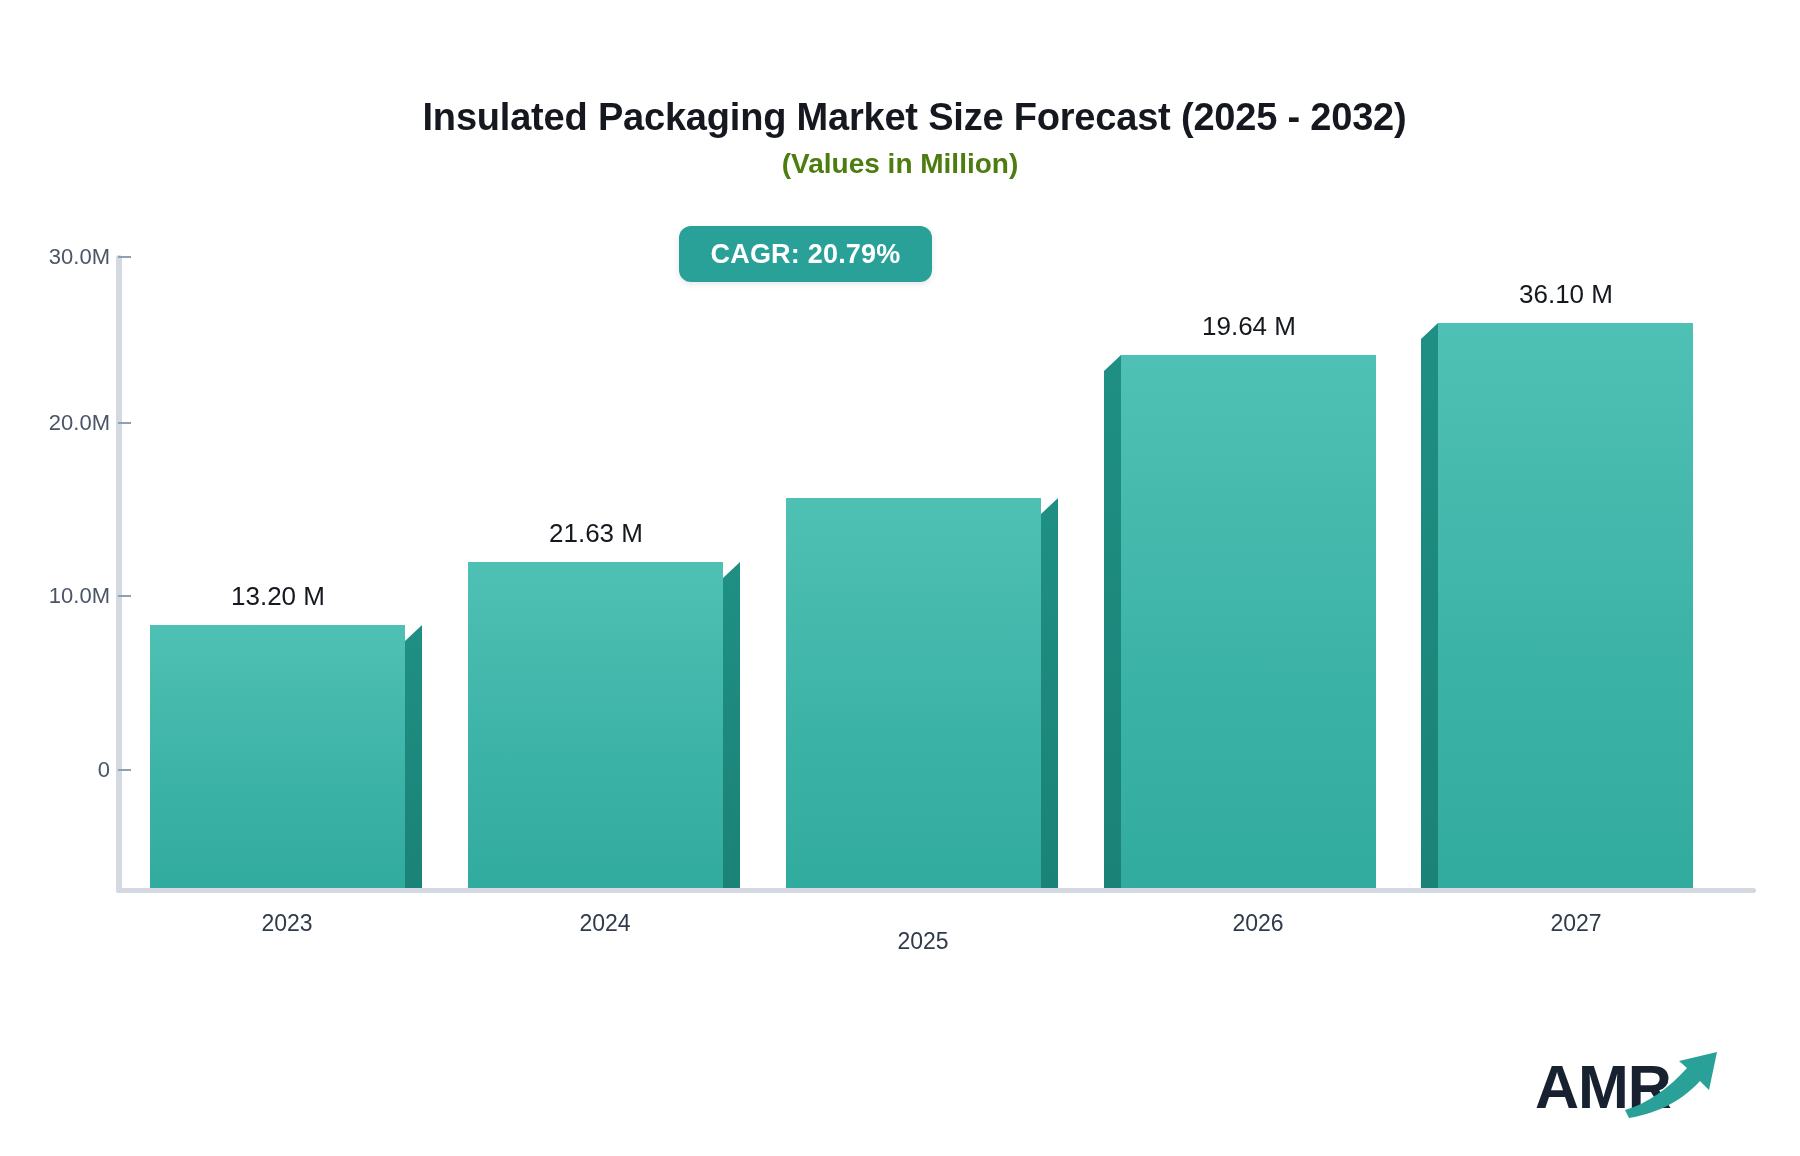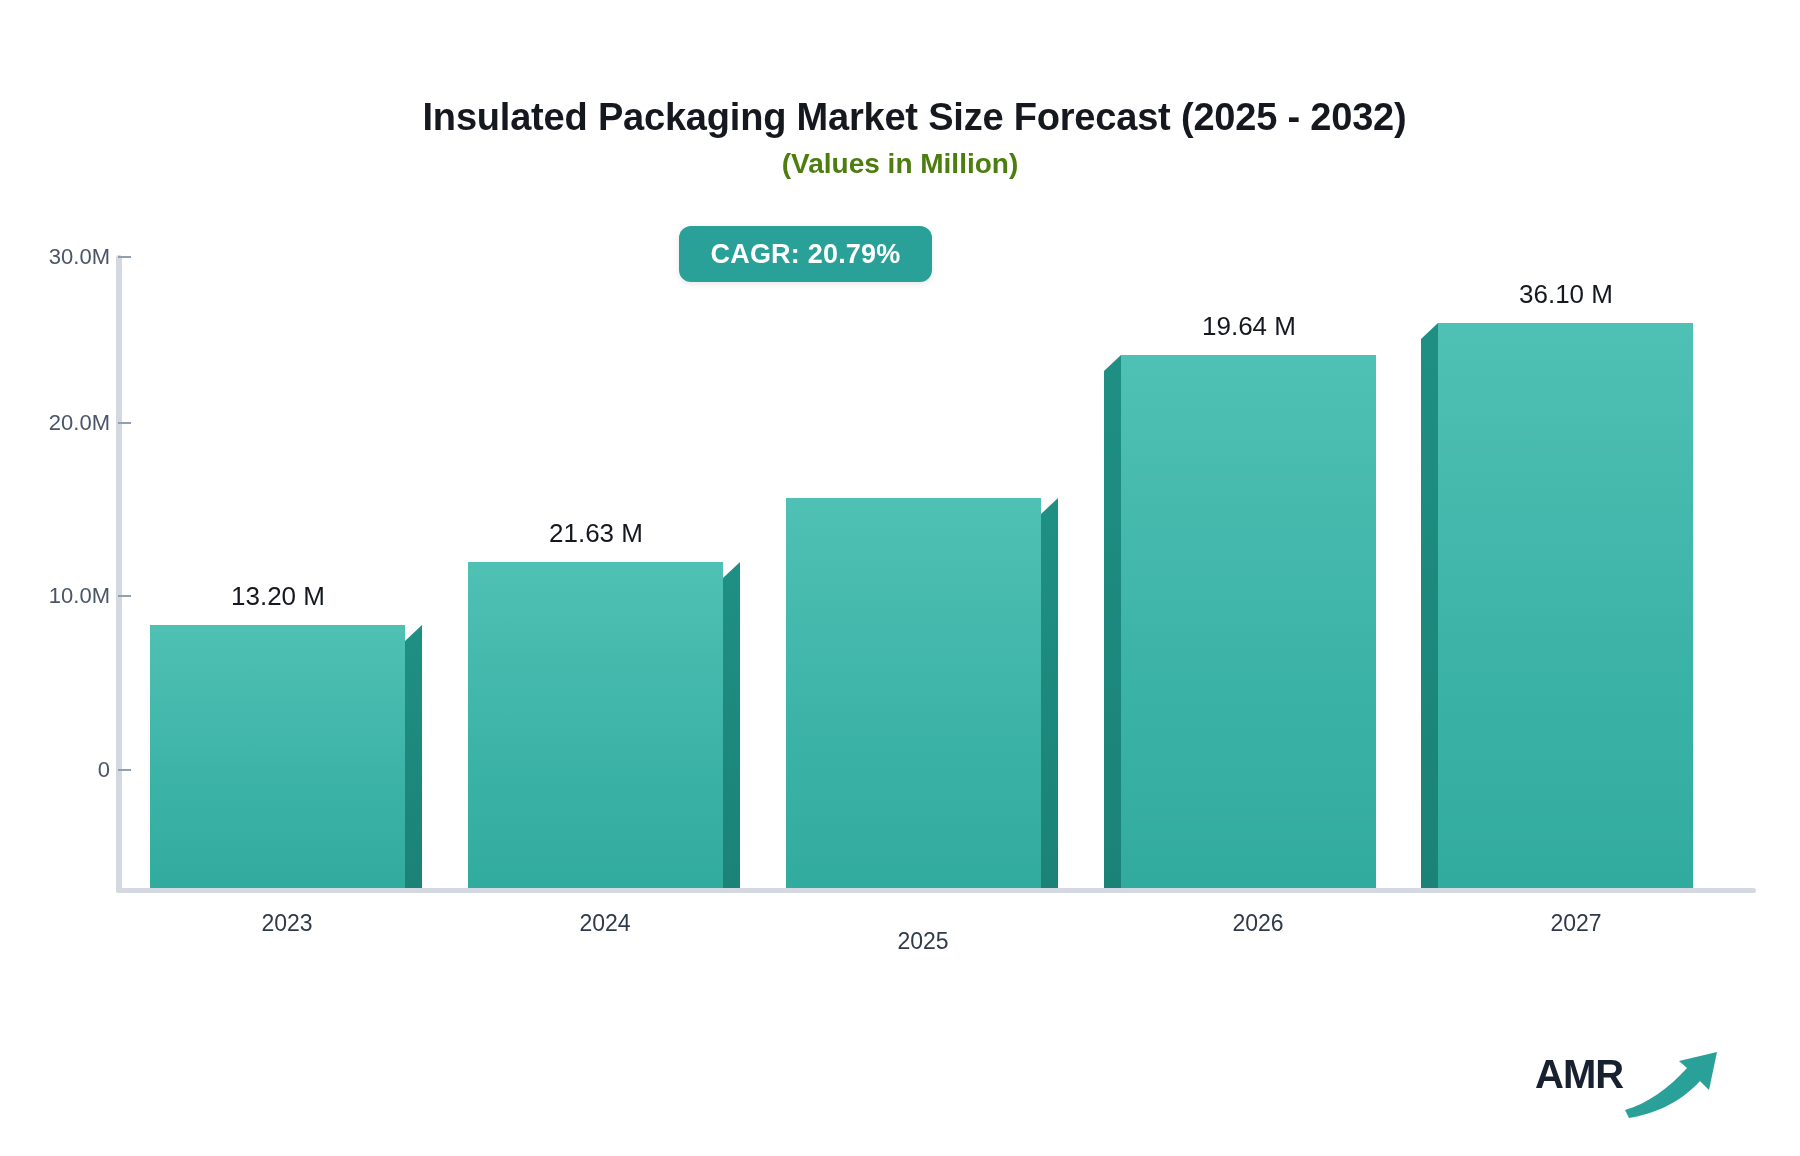--- a/index.html
+++ b/index.html
@@ -183,21 +183,21 @@
     position: absolute;
     left: 1535px;
     top: 1048px;
     width: 200px;
     height: 72px;
   }
   .amr-logo .amr-text {
     position: absolute;
     left: 0;
     top: 4px;
-    font-size: 40px;
+    font-size: 61px;
     font-weight: bold;
     color: #17212f;
     letter-spacing: -1px;
     font-family: "Liberation Sans", sans-serif;
   }
   .amr-logo svg { position: absolute; left: 86px; top: 0px; }
 </style>
 </head>
 <body>
 

